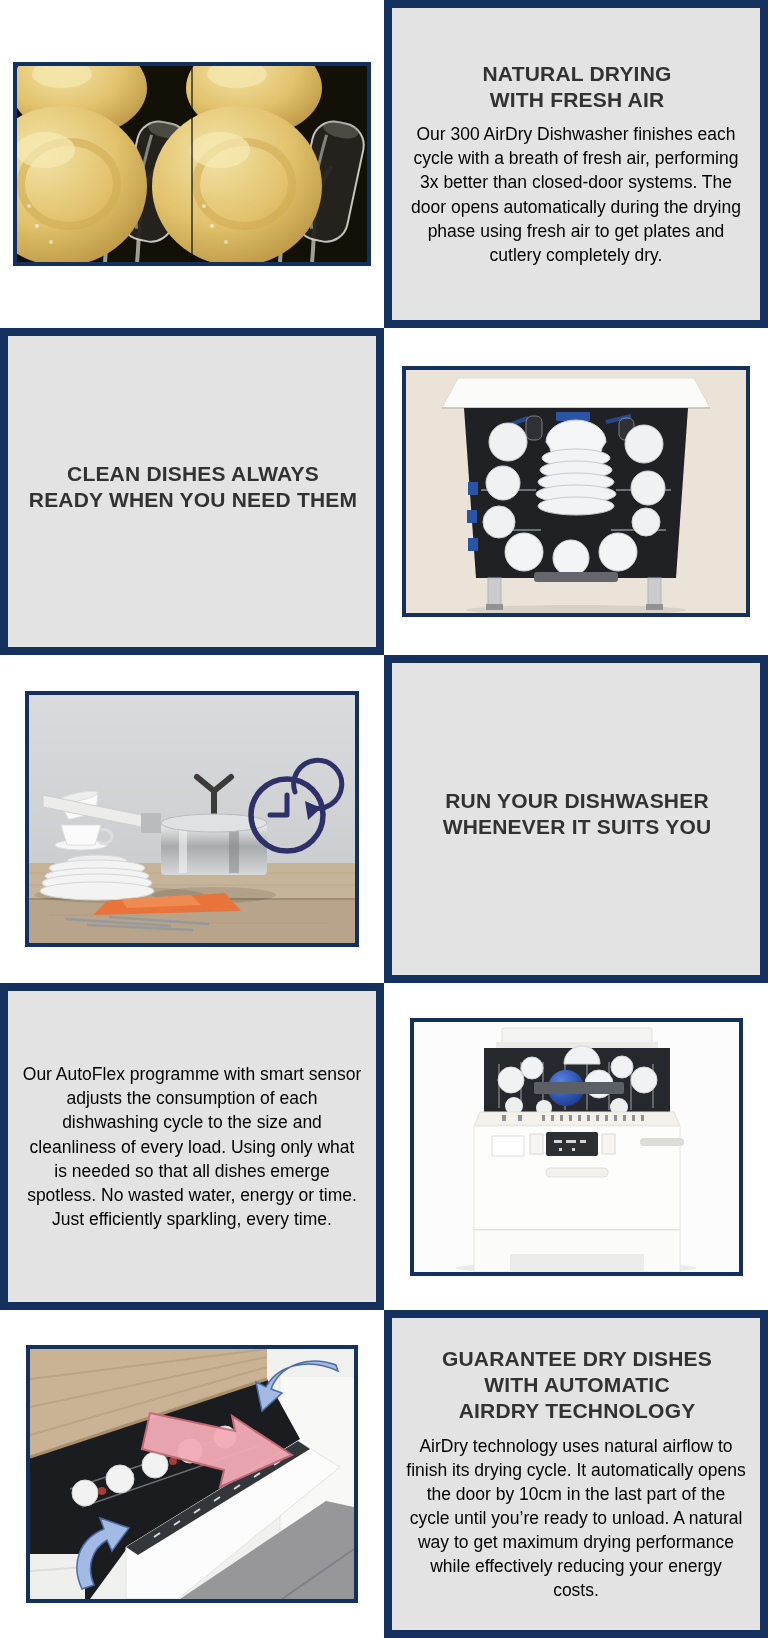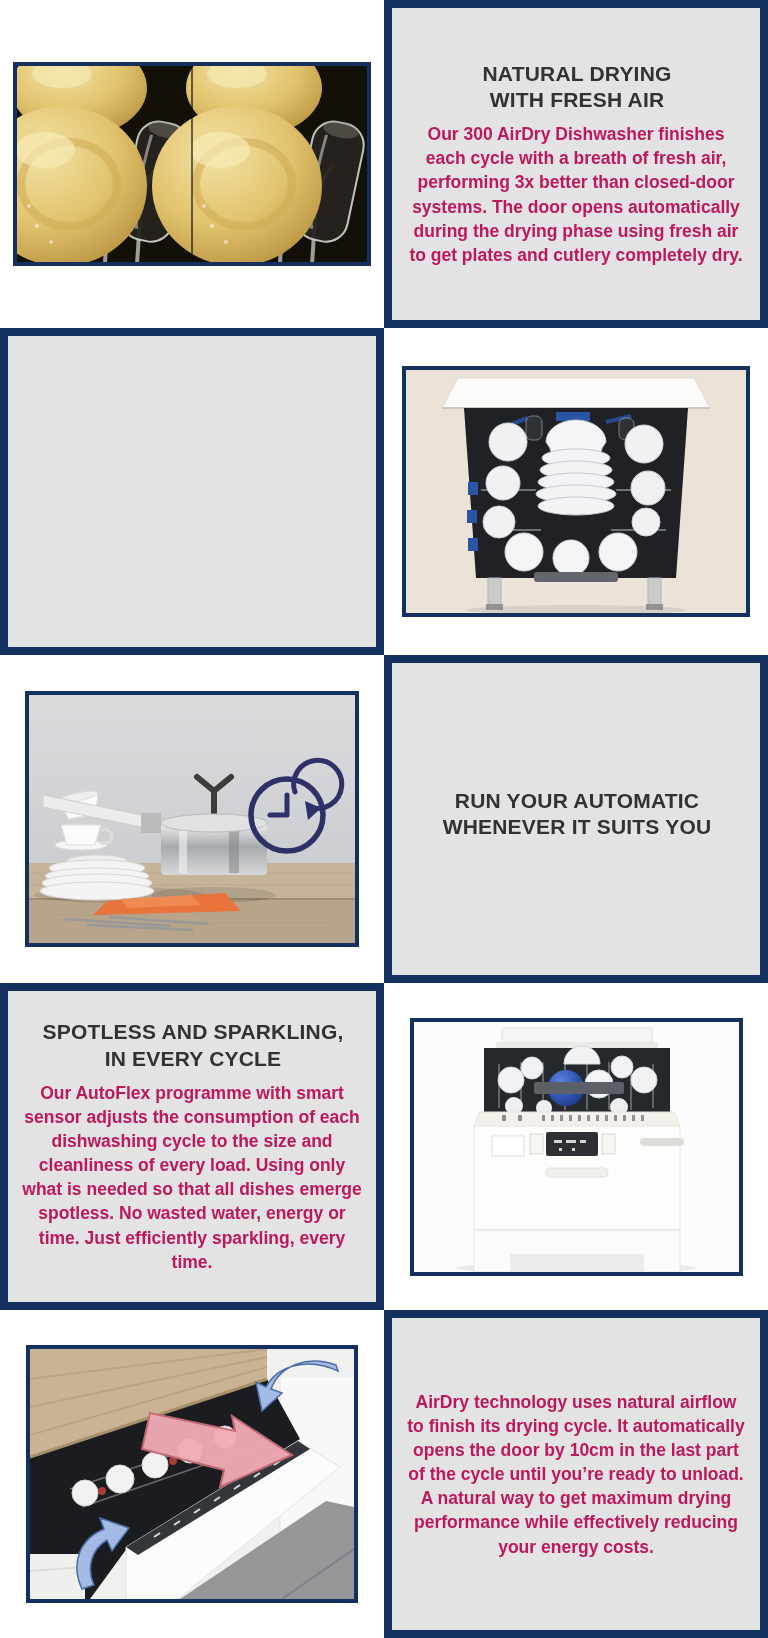--- a/index.html
+++ b/index.html
@@ -20,22 +20,22 @@
     text-align: center;
     padding: 10px 14px;
   }
   .feature-title {
     font-size: 21px; font-weight: 700; color: #323232;
     line-height: 1.25; letter-spacing: .2px;
     max-width: 338px; margin-bottom: 9px;
     text-wrap: balance;
   }
   .feature-body {
-    font-size: 17.5px; color: #be185d;
-    line-height: 1.38; max-width: 352px; font-weight: bold;
+    font-size: 17.5px; color: #000000;
+    line-height: 1.38; max-width: 352px;
   }
   .img-cell {
     display: flex; align-items: center; justify-content: center;
     background: #ffffff;
   }
   .photo { border: 4px solid #14305f; display: block; font-size: 0; }
   svg { display: block; }
 </style>
 </head>
 <body>
@@ -77,20 +77,21 @@
         <rect x="174" width="2" height="196" fill="#0d0b08" opacity=".6"></rect>
       </svg>
     </div>
   </div>
   <div class="text-box">
     <h2 class="feature-title">NATURAL DRYING WITH FRESH AIR</h2>
     <p class="feature-body">Our 300 AirDry Dishwasher finishes each cycle with a breath of fresh air, performing 3x better than closed-door systems. The door opens automatically during the drying phase using fresh air to get plates and cutlery completely dry.</p>
   </div>
 
   <div class="text-box">
+    <h2 class="feature-title">CLEAN DISHES ALWAYS READY WHEN YOU NEED THEM</h2>
   </div>
   <div class="img-cell">
     <div class="photo">
       <svg width="340" height="243" viewBox="0 0 340 243">
         <rect width="340" height="243" fill="#ebe3d8"></rect>
         <ellipse cx="170" cy="240" rx="110" ry="5" fill="#000000" opacity=".08"></ellipse>
         <polygon points="52,8 288,8 304,38 36,38" fill="#fbfbf9" stroke="#e2ddd2"></polygon>
         <line x1="36" y1="38" x2="304" y2="38" stroke="#cfc9bd" stroke-width="2"></line>
         <polygon points="58,38 282,38 270,208 70,208" fill="#1f2125"></polygon>
         <rect x="150" y="42" width="34" height="9" fill="#2a54a6"></rect>
@@ -172,25 +173,24 @@
         <g stroke="#2e3168" fill="none" stroke-width="5.5" stroke-linecap="round">
           <circle cx="258" cy="120" r="36"></circle>
           <path d="M266,97 A24,24 0 1 1 281,112" stroke-width="5"></path>
           <path d="M258,120 L258,100 M258,120 L241,120" stroke-width="5"></path>
           <polygon points="276,106 292,113 279,125" fill="#2e3168" stroke="none"></polygon>
         </g>
       </svg>
     </div>
   </div>
   <div class="text-box">
-    <h2 class="feature-title">RUN YOUR AUTOMATIC WHENEVER IT SUITS YOU</h2>
-  </div>
-
-  <div class="text-box">
-    <h2 class="feature-title">SPOTLESS AND SPARKLING, IN EVERY CYCLE</h2>
+    <h2 class="feature-title">RUN YOUR DISHWASHER WHENEVER IT SUITS YOU</h2>
+  </div>
+
+  <div class="text-box">
     <p class="feature-body">Our AutoFlex programme with smart sensor adjusts the consumption of each dishwashing cycle to the size and cleanliness of every load. Using only what is needed so that all dishes emerge spotless. No wasted water, energy or time. Just efficiently sparkling, every time.</p>
   </div>
   <div class="img-cell">
     <div class="photo">
       <svg width="325" height="250" viewBox="0 0 325 250">
         <defs>
           <radialGradient id="g-blue" cx="35%" cy="30%" r="80%">
             <stop offset="0%" stop-color="#5b82e0"></stop>
               <stop offset="60%" stop-color="#2f54b0"></stop>
               <stop offset="100%" stop-color="#1c3a8c"></stop>
@@ -282,16 +282,17 @@
         <g>
           <path d="M52,240 C40,214 50,190 74,180 L70,169 L99,179 L82,202 L77,191 C62,200 56,218 64,236 Z" fill="#a3bbe4" stroke="#4d6da8" stroke-width="1.5"></path>
         </g>
         <g>
           <polygon points="120,64 205,82 202,67 262,106 190,138 194,121 112,100" fill="#f2abb6" stroke="#c86c78" stroke-width="2" opacity=".95"></polygon>
         </g>
       </svg>
     </div>
   </div>
   <div class="text-box">
+    <h2 class="feature-title">GUARANTEE DRY DISHES WITH AUTOMATIC AIRDRY TECHNOLOGY</h2>
     <p class="feature-body">AirDry technology uses natural airflow to finish its drying cycle. It automatically opens the door by 10cm in the last part of the cycle until you’re ready to unload. A natural way to get maximum drying performance while effectively reducing your energy costs.</p>
   </div>
 
 </div>
 
 </body></html>

